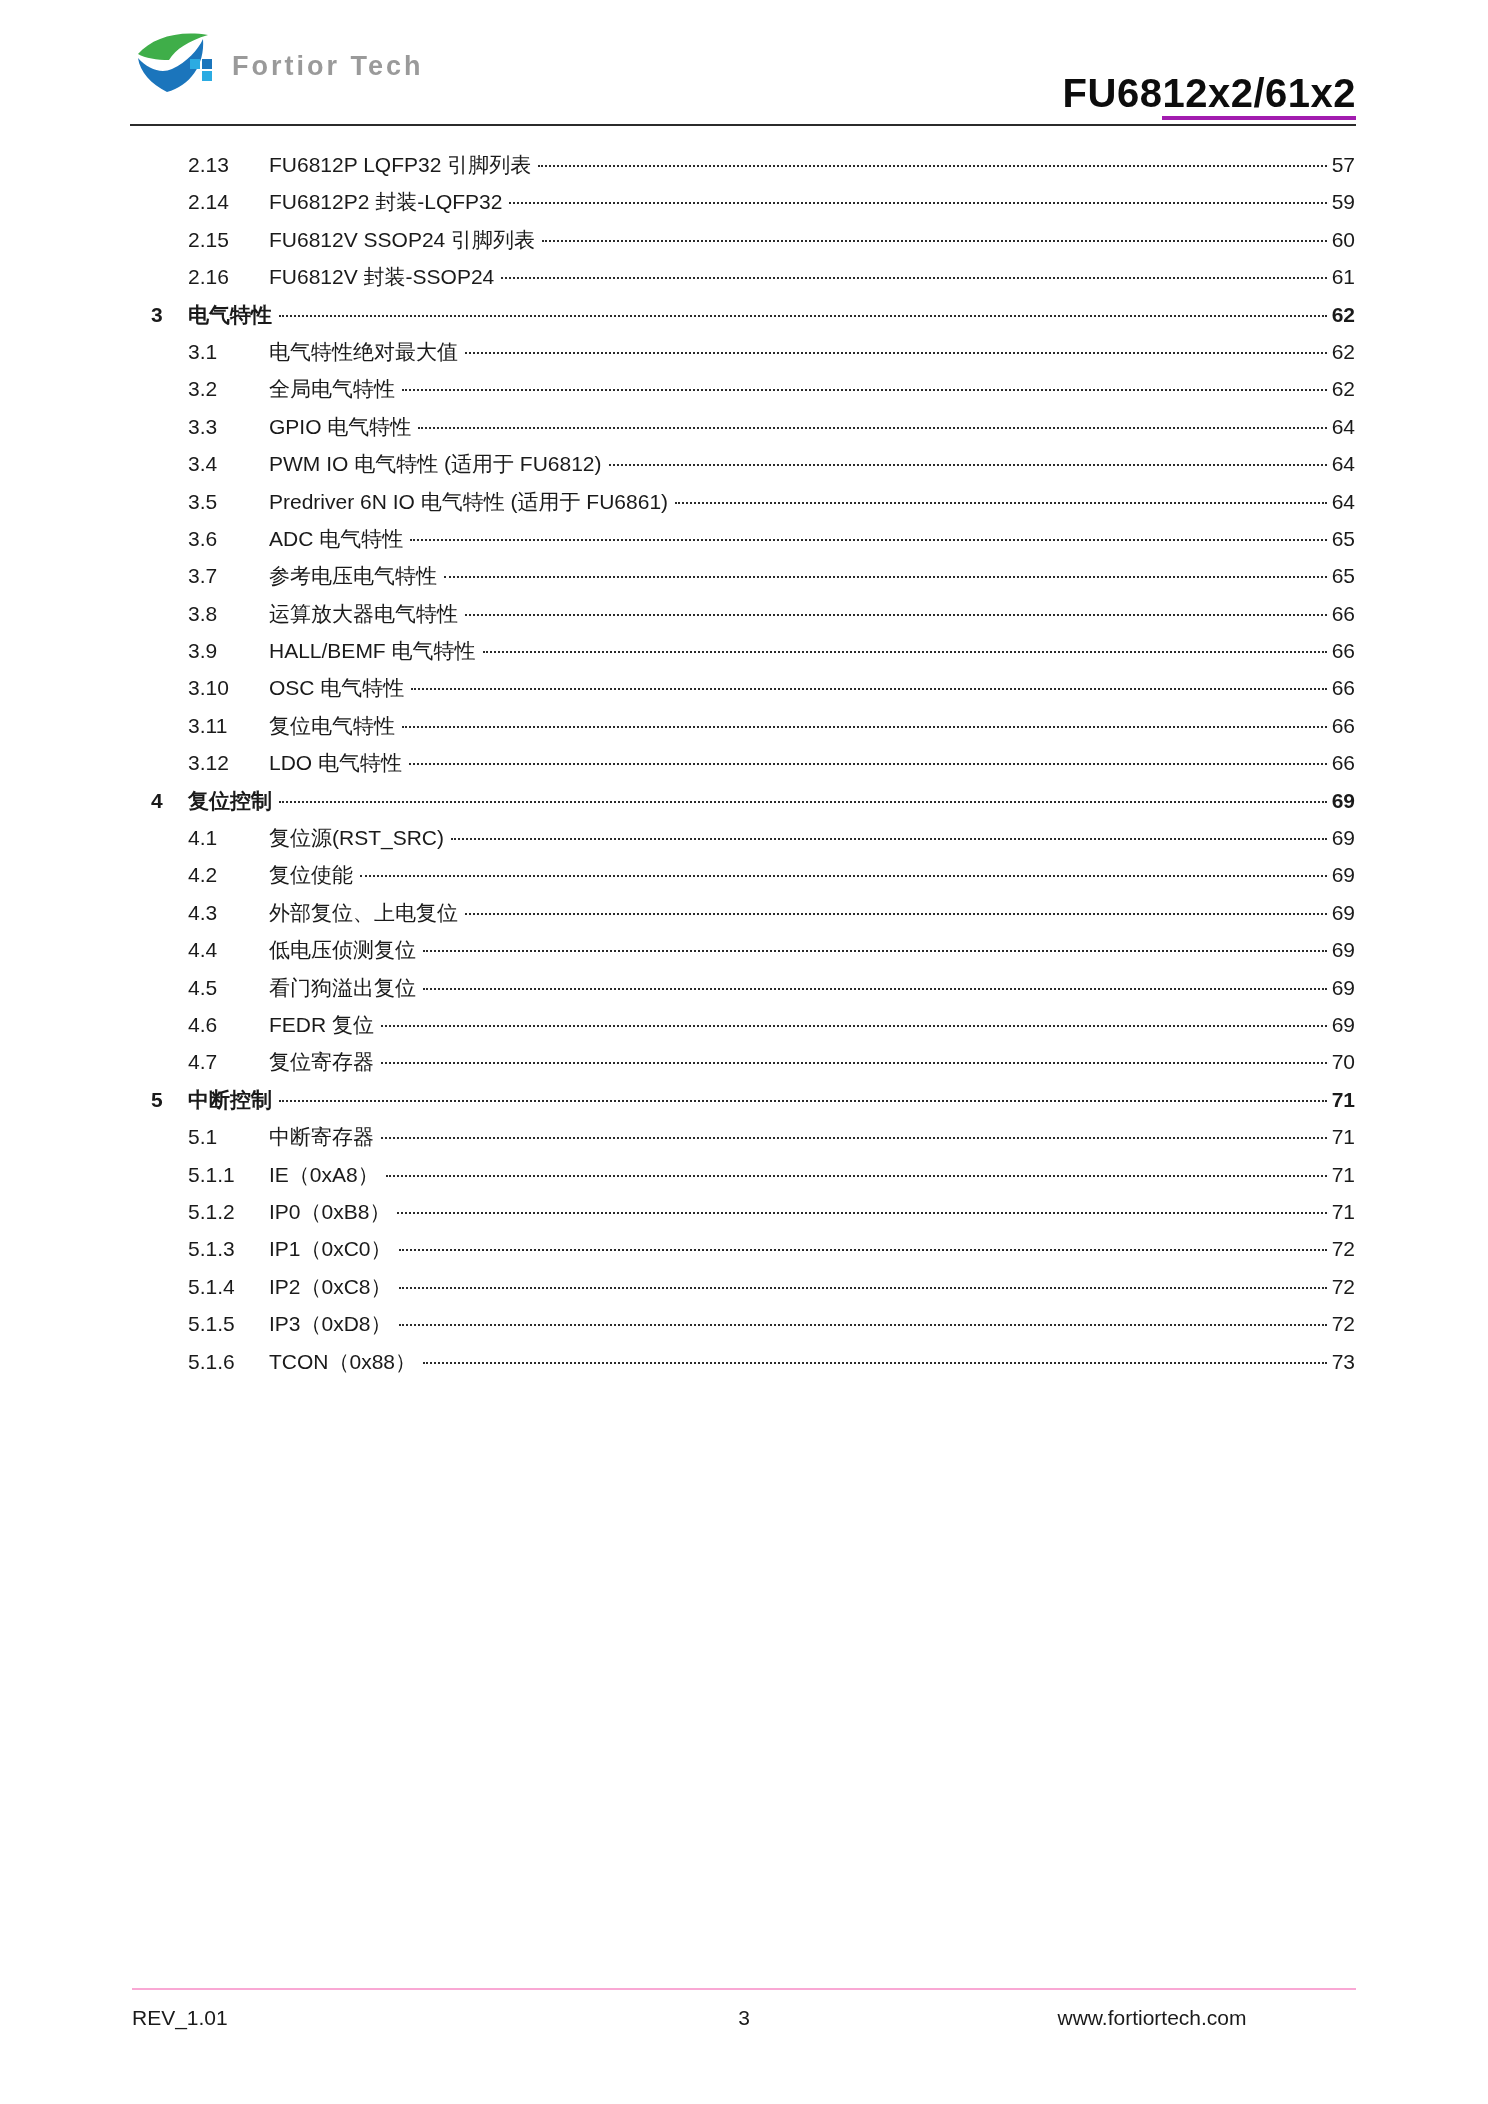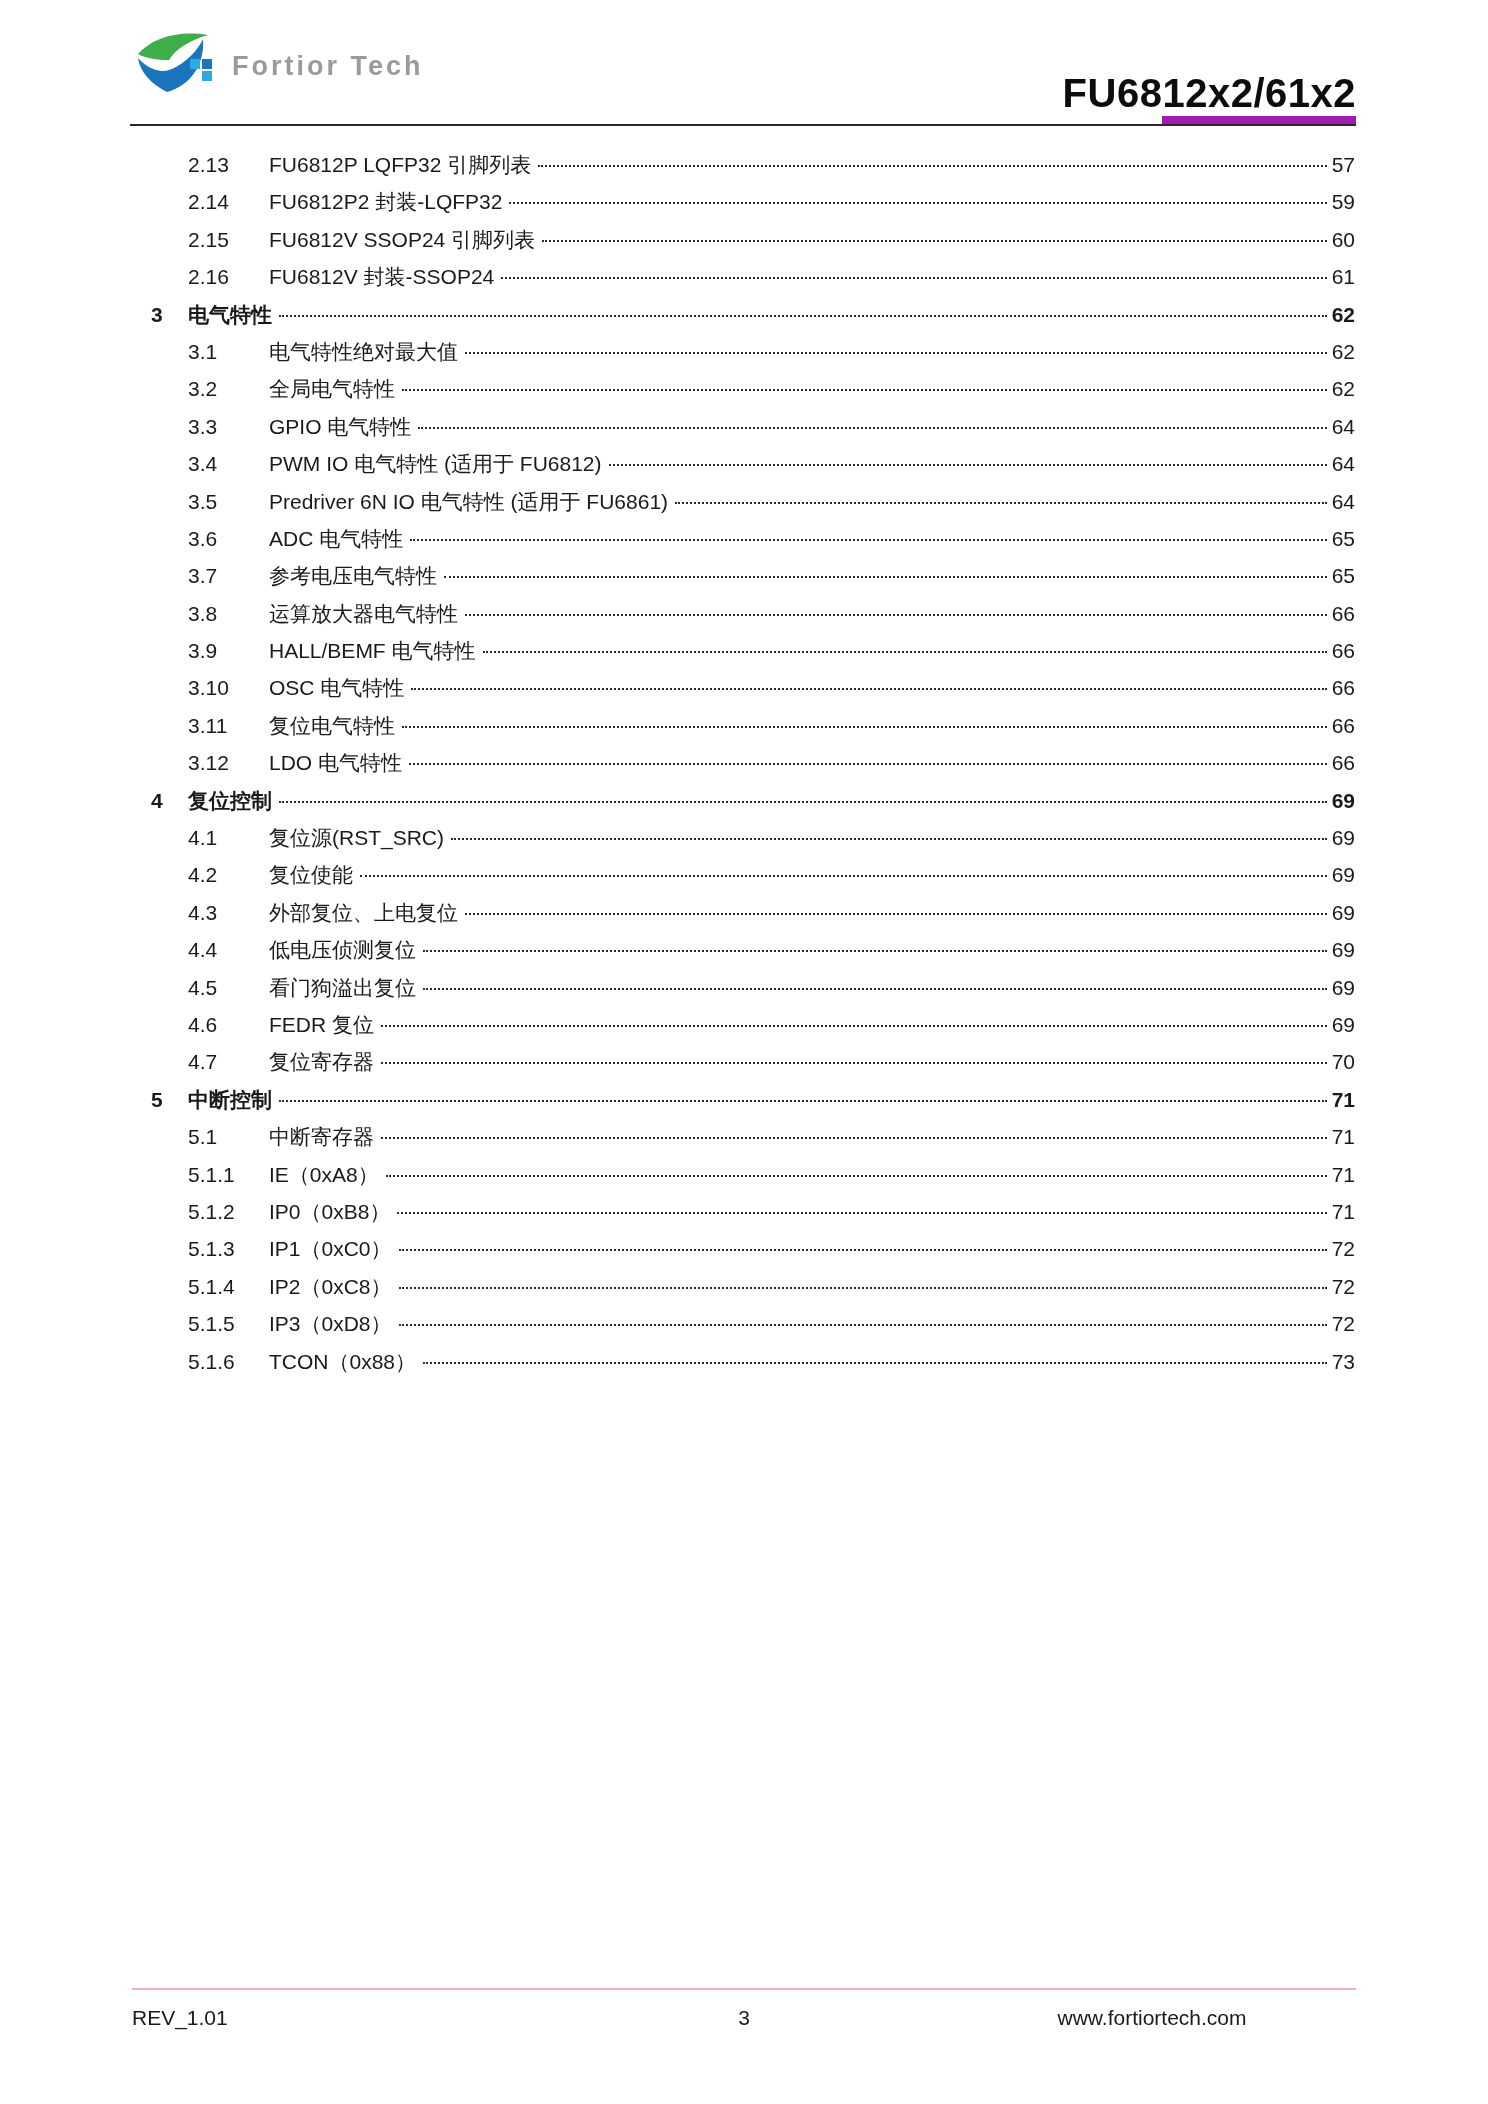--- a/index.html
+++ b/index.html
@@ -26,21 +26,21 @@
   .logo svg { display: block; }
   .brand {
     font-size: 27px; font-weight: 600;
     color: #9a9a9a; letter-spacing: 3px;
   }
   .doc-title {
     position: absolute; right: 0; bottom: 8px;
     font-size: 40px; font-weight: 700; color: #0d0d0d;
     letter-spacing: 0.5px; white-space: nowrap;
   }
-  .doc-title .u { border-bottom: 8px solid #a21caf; padding-bottom: 1px; }
+  .doc-title .u { border-bottom: 4px solid #a21caf; padding-bottom: 1px; }
 
   
   .toc {
     position: absolute; left: 151px; right: 133px; top: 128px;
     padding-top: 11px;
   }
   .toc-row {
     display: flex; align-items: baseline;
     height: 37.4px; font-size: 21px; line-height: 37.4px;
   }

